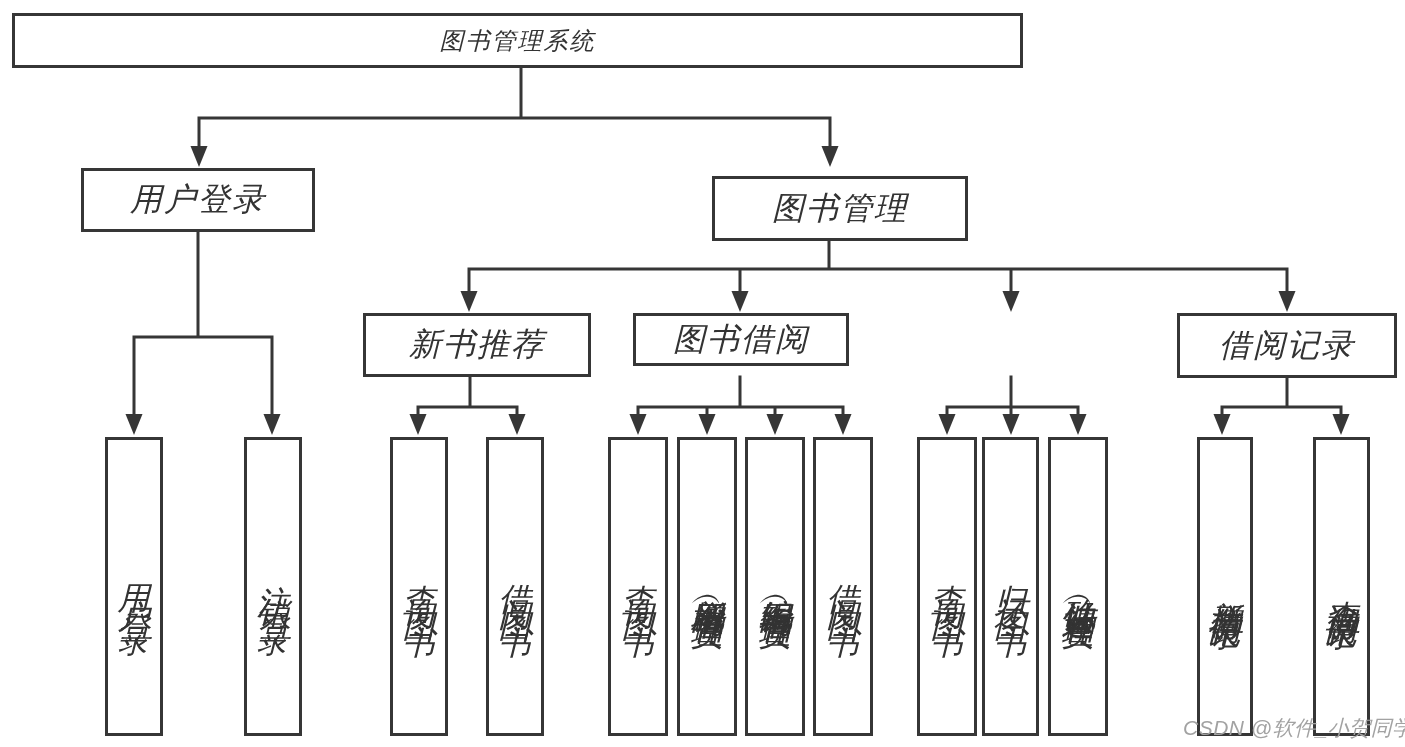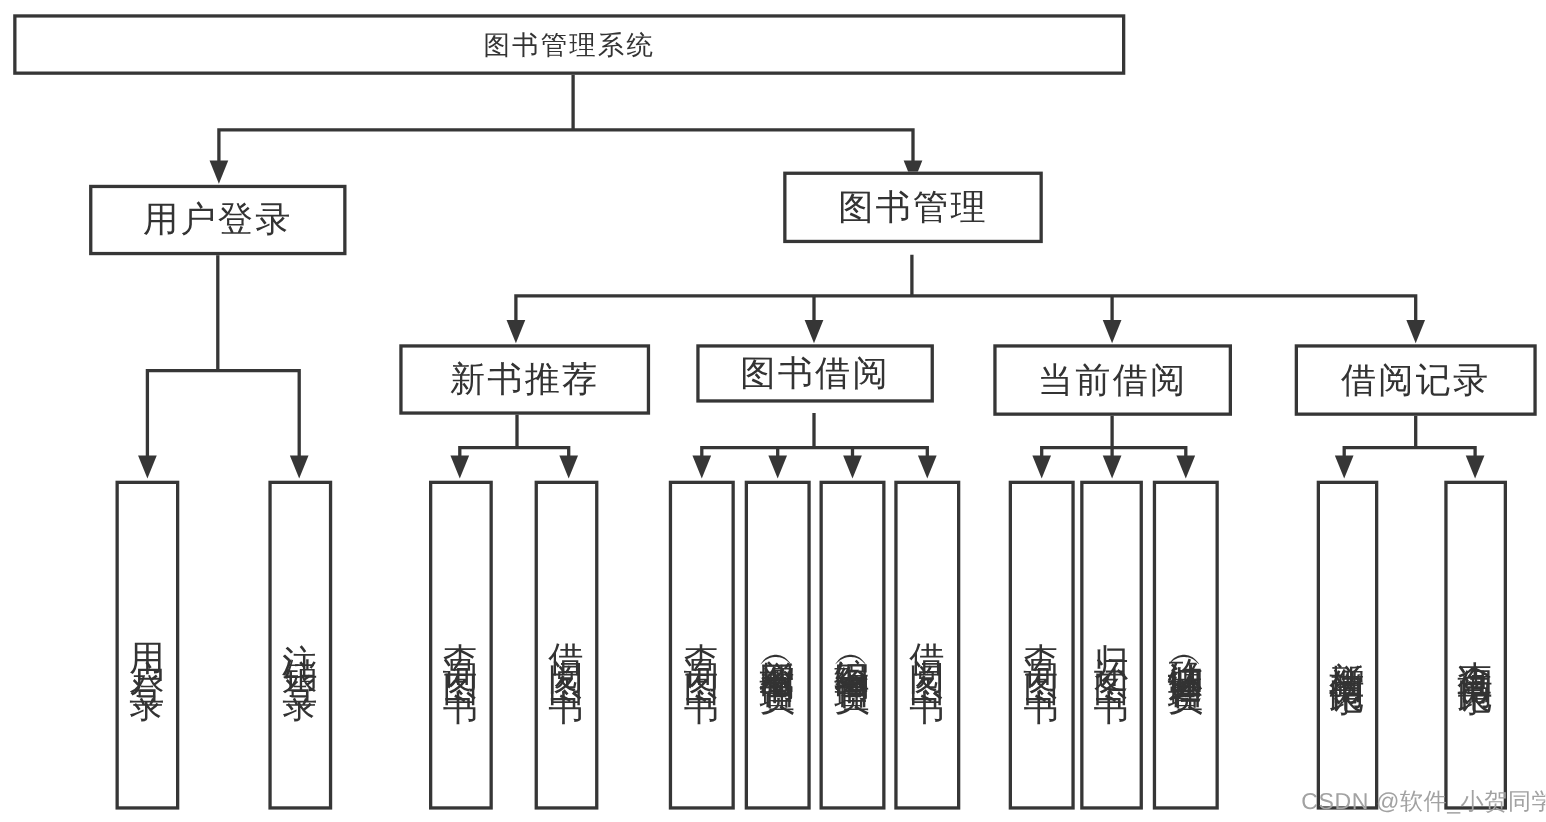--- a/index.html
+++ b/index.html
@@ -3,20 +3,21 @@
 <meta charset="utf-8">
 <style>
   html, body { margin: 0; padding: 0; background: #ffffff; }
   .stage {
     position: relative;
     width: 1405px;
     height: 747px;
     background: #ffffff;
     font-family: "Liberation Sans", "DejaVu Sans", sans-serif;
     overflow: hidden;
+    font-style: italic;
   }
   .connectors {
     position: absolute;
     left: 0; top: 0;
     width: 1405px; height: 747px;
     pointer-events: none;
     z-index: 0;
   }
   .node {
     position: absolute;
@@ -47,21 +48,21 @@
     font-size: 21px;
     color: #a2a2a2;
     letter-spacing: 0.5px;
     z-index: 5;
     white-space: nowrap;
   }
 
   
   .n-root   { left: 12px;  top: 13px;  width: 1011px; height: 55px; }
   .n-login  { left: 81px;  top: 168px; width: 234px;  height: 64px; }
-  .n-mgmt   { left: 712px; top: 156px; width: 236px;  height: 65px; }
+  .n-mgmt   { left: 712px; top: 176px; width: 256px;  height: 65px; }
   .n-rec    { left: 363px; top: 313px; width: 228px;  height: 64px; }
   .n-borrow { left: 633px; top: 313px; width: 216px;  height: 53px; }
   .n-cur    { left: 903px; top: 313px; width: 217px;  height: 65px; }
   .n-hist   { left: 1177px;top: 313px; width: 220px;  height: 65px; }
 
   .leaf { top: 437px; height: 299px; }
   .l-1  { left: 105px;  width: 58px; }
   .l-2  { left: 244px;  width: 58px; }
   .l-3  { left: 390px;  width: 58px; }
   .l-4  { left: 486px;  width: 58px; }
@@ -123,23 +124,20 @@
   <div class="node n-mgmt">
     <span>图书管理</span>
   </div>
 
   <div class="node n-rec">
     <span>新书推荐</span>
   </div>
   <div class="node n-borrow">
     <span>图书借阅</span>
   </div>
-  <div class="node n-cur">
-    <span>当前借阅</span>
-  </div>
   <div class="node n-hist">
     <span>借阅记录</span>
   </div>
 
   <div class="node leaf l-1">
     <span>用户登录</span>
   </div>
   <div class="node leaf l-2">
     <span>注销登录</span>
   </div>

